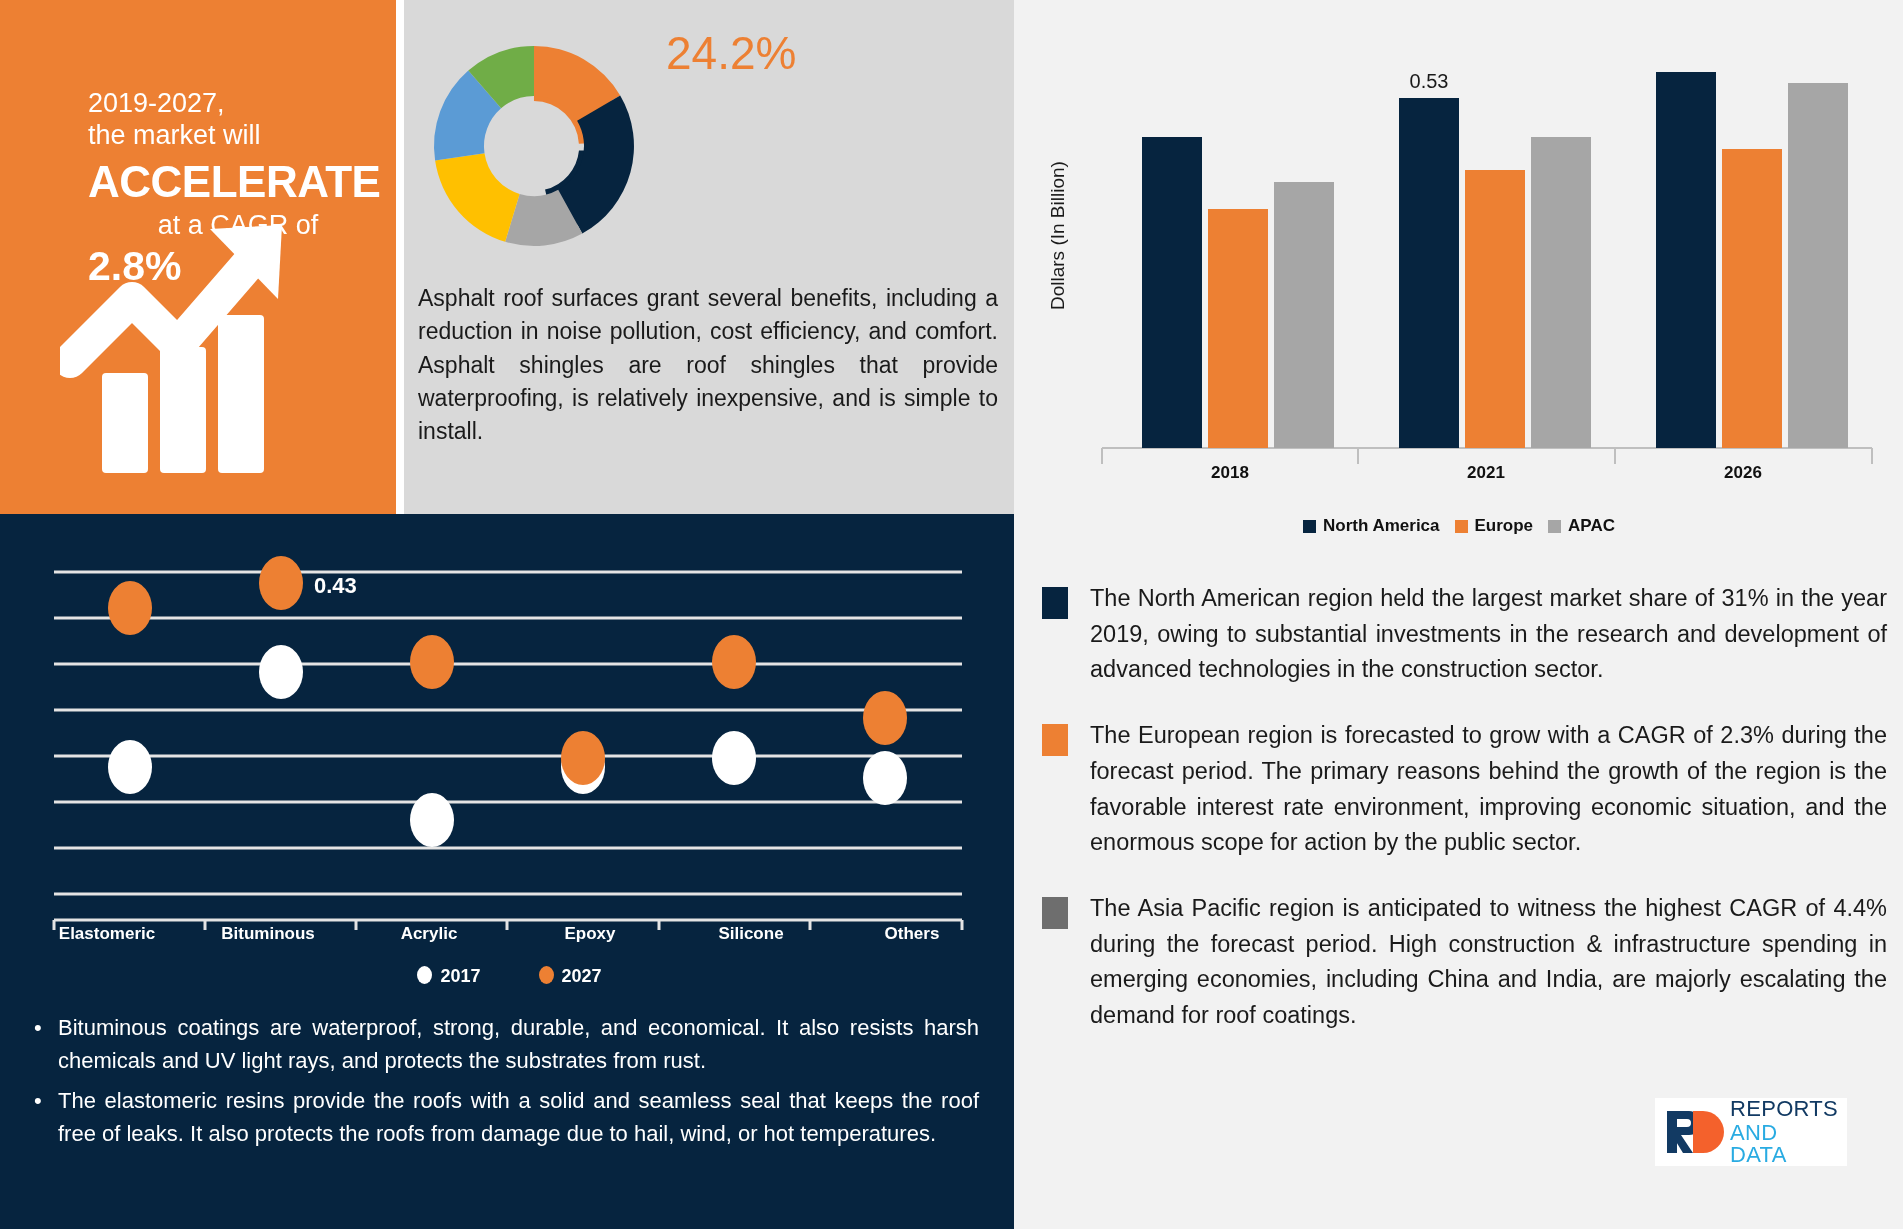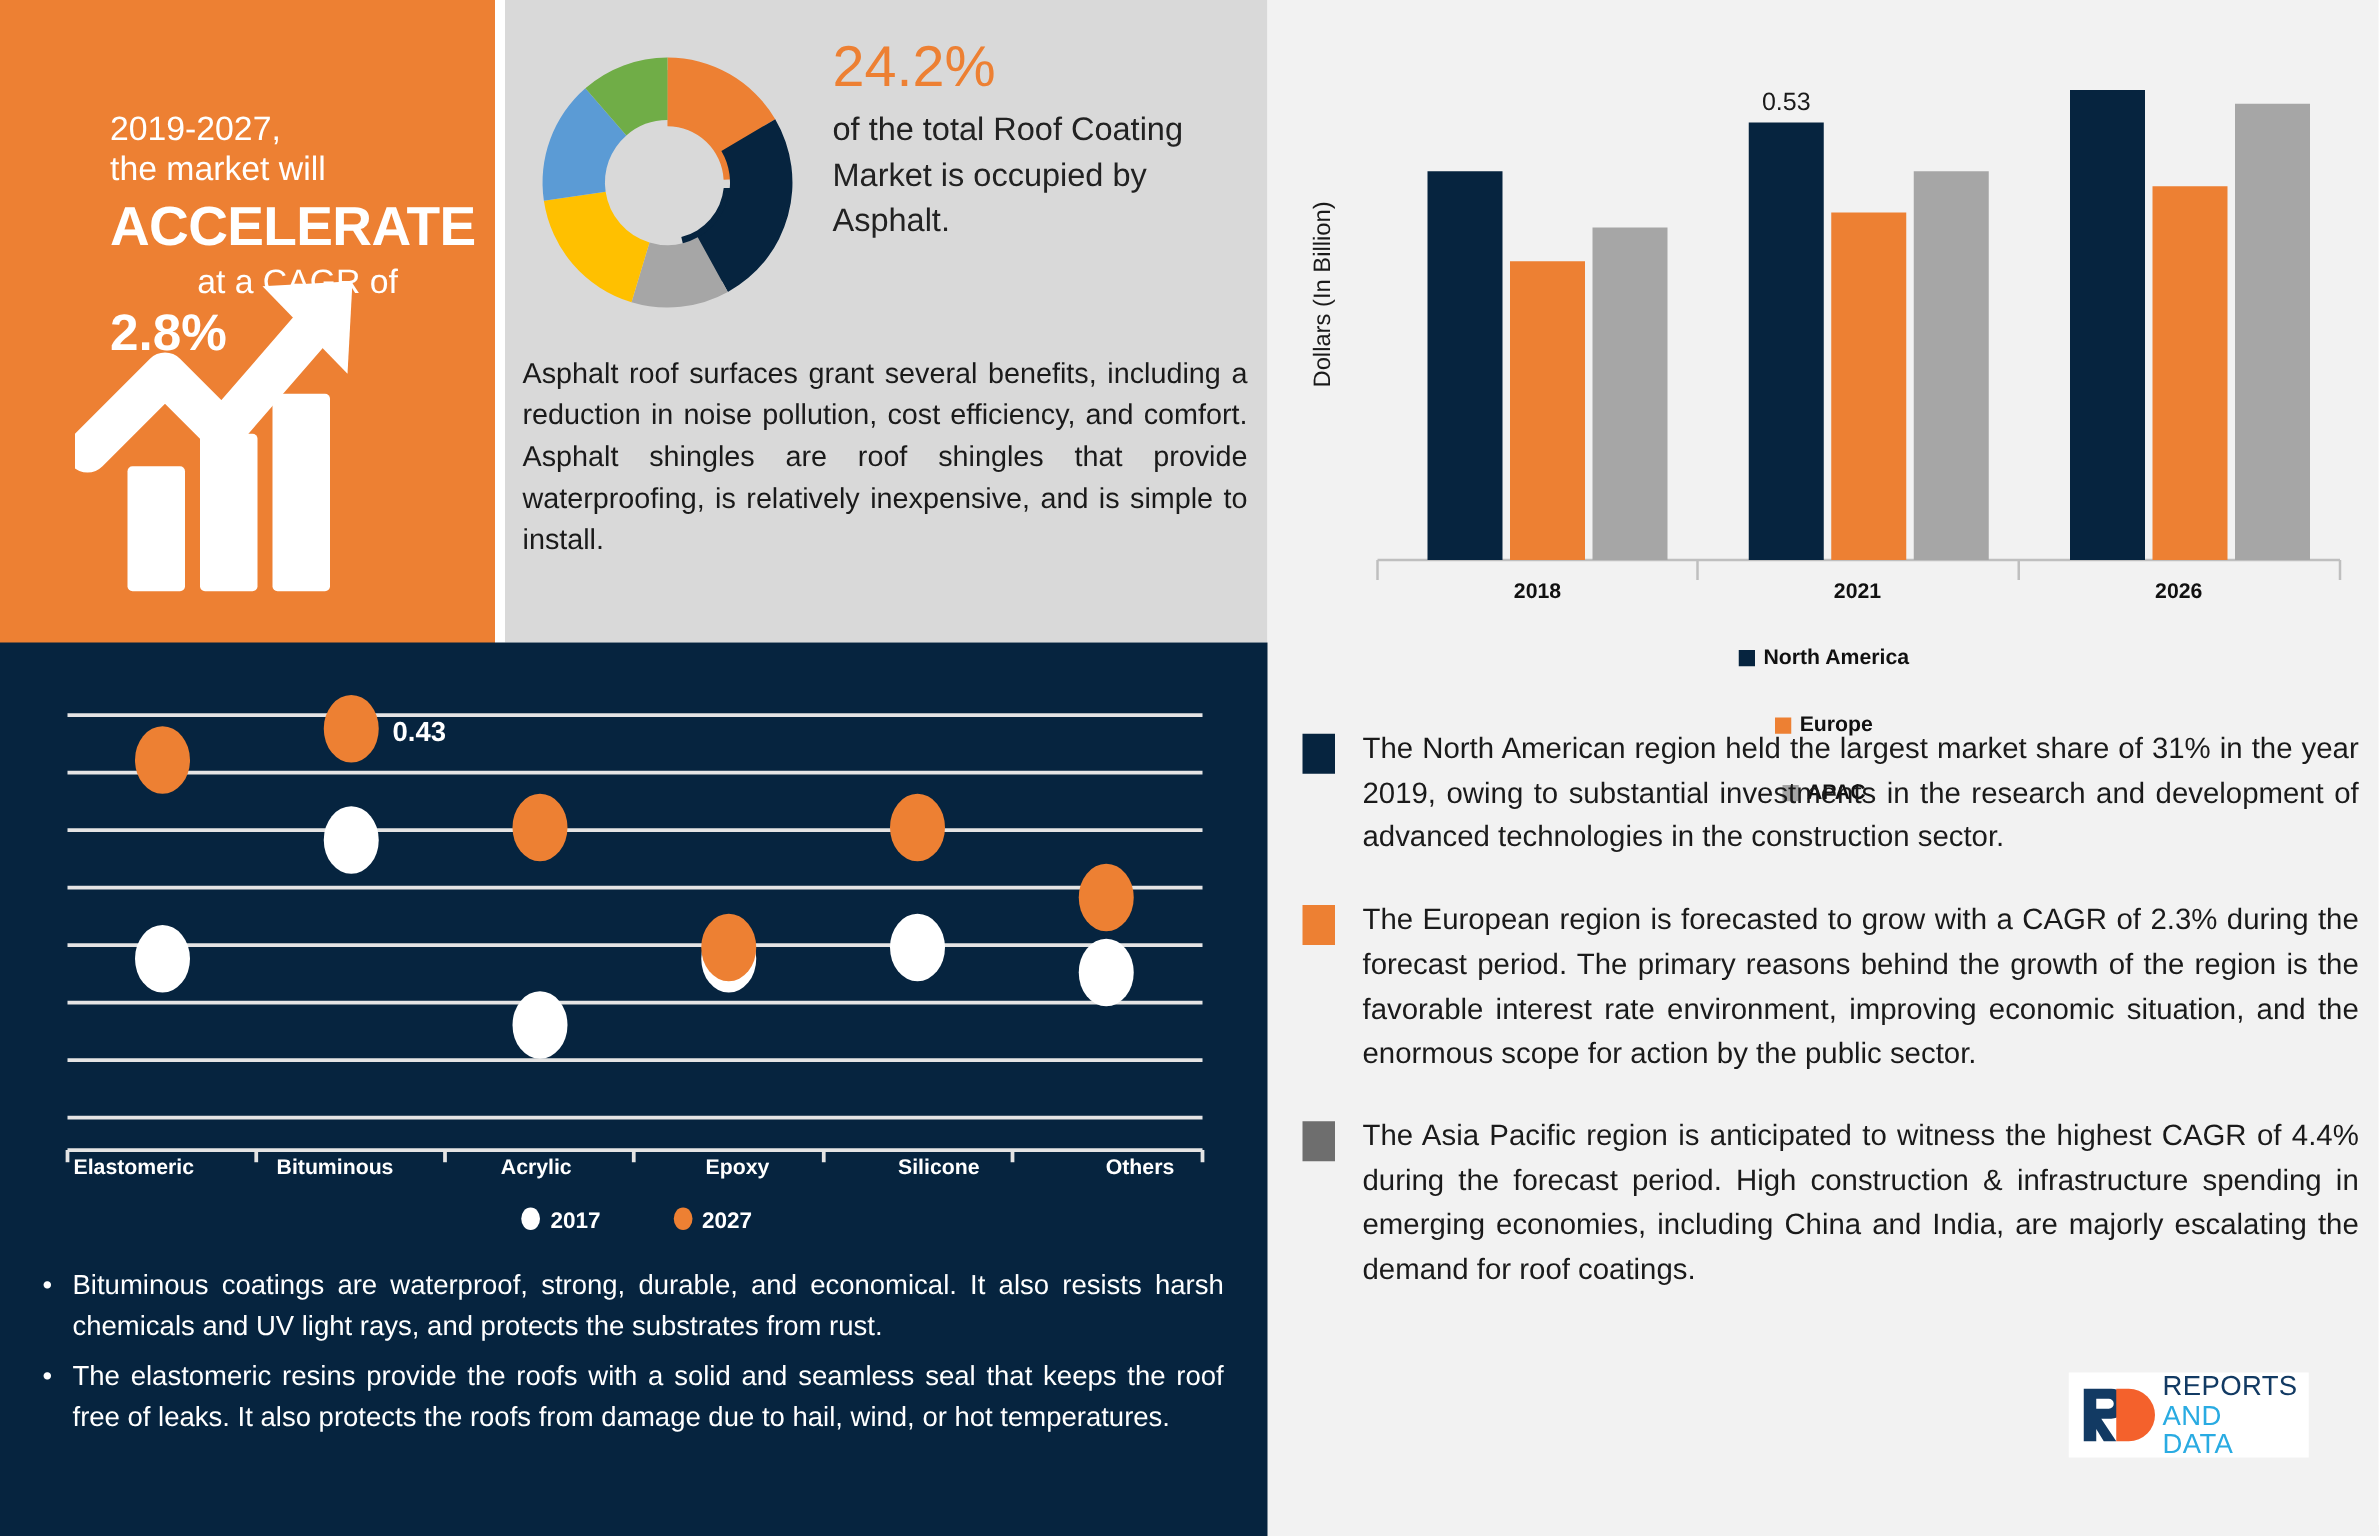--- a/index.html
+++ b/index.html
@@ -69,21 +69,21 @@
 
   
   .right-col {
     position: absolute; left: 1014px; top: 0; width: 889px; height: 1229px;
     background: #F2F2F2;
   }
   .bar-chart-area { position: absolute; left: 10px; top: 10px; width: 870px; height: 490px; }
   .bar-svg { width: 870px; height: 490px; display: block; }
   .bar-legend {
     position: absolute; left: 10px; top: 516px; width: 870px;
-    display: flex; justify-content: center; gap: 34px; align-items: center; flex-direction: column;
+    display: flex; justify-content: center; gap: 15px; align-items: center;
   }
   .bar-legend-item { display: flex; align-items: center; gap: 7px; font-size: 17px; font-weight: 700; color: #111; }
   .bar-legend-sq { width: 13px; height: 13px; display: inline-block; }
 
   .notes { position: absolute; left: 28px; top: 581px; width: 845px; }
   .note { display: flex; gap: 22px; margin-bottom: 30px; }
   .note-sq { width: 26px; height: 32px; flex: 0 0 26px; margin-top: 6px; }
   .note-text { font-size: 23.5px; line-height: 1.52; color: #1a1a1a; text-align: justify; }
 
   .logo {
@@ -135,21 +135,20 @@
               <path d="M-28.8 95.8 A100 100 0 0 1 -98.9 14.6 L-49.5 7.3 A50 50 0 0 0 -14.4 47.9 Z" fill="#FFC000"></path>
               <path d="M-98.9 14.6 A100 100 0 0 1 -65.7 -75.4 L-32.9 -37.7 A50 50 0 0 0 -49.5 7.3 Z" fill="#5B9BD5"></path>
               <path d="M-65.7 -75.4 A100 100 0 0 1 0 -100 L0 -50 A50 50 0 0 0 -32.9 -37.7 Z" fill="#70AD47"></path>
             </g>
           </g>
           <rect x="0" y="0" width="240" height="240" fill="none"></rect>
         </svg>
       </div>
       <div class="stat-block">
         <div class="stat-pct">24.2%</div>
-        <div class="stat-desc">of the total Roof Coating Market is occupied by Asphalt.</div>
       </div>
       <div class="donut-para">Asphalt roof surfaces grant several benefits, including a reduction in noise pollution, cost efficiency, and comfort. Asphalt shingles are roof shingles that provide waterproofing, is relatively inexpensive, and is simple to install.</div>
     </div>
 
     <div class="navy-panel">
       <div class="dot-chart">
         <svg class="dot-svg" viewBox="0 0 935 390">
 
           <g stroke="#E4E4E4" stroke-width="3">
             <line x1="12" y1="32" x2="920" y2="32"></line>

